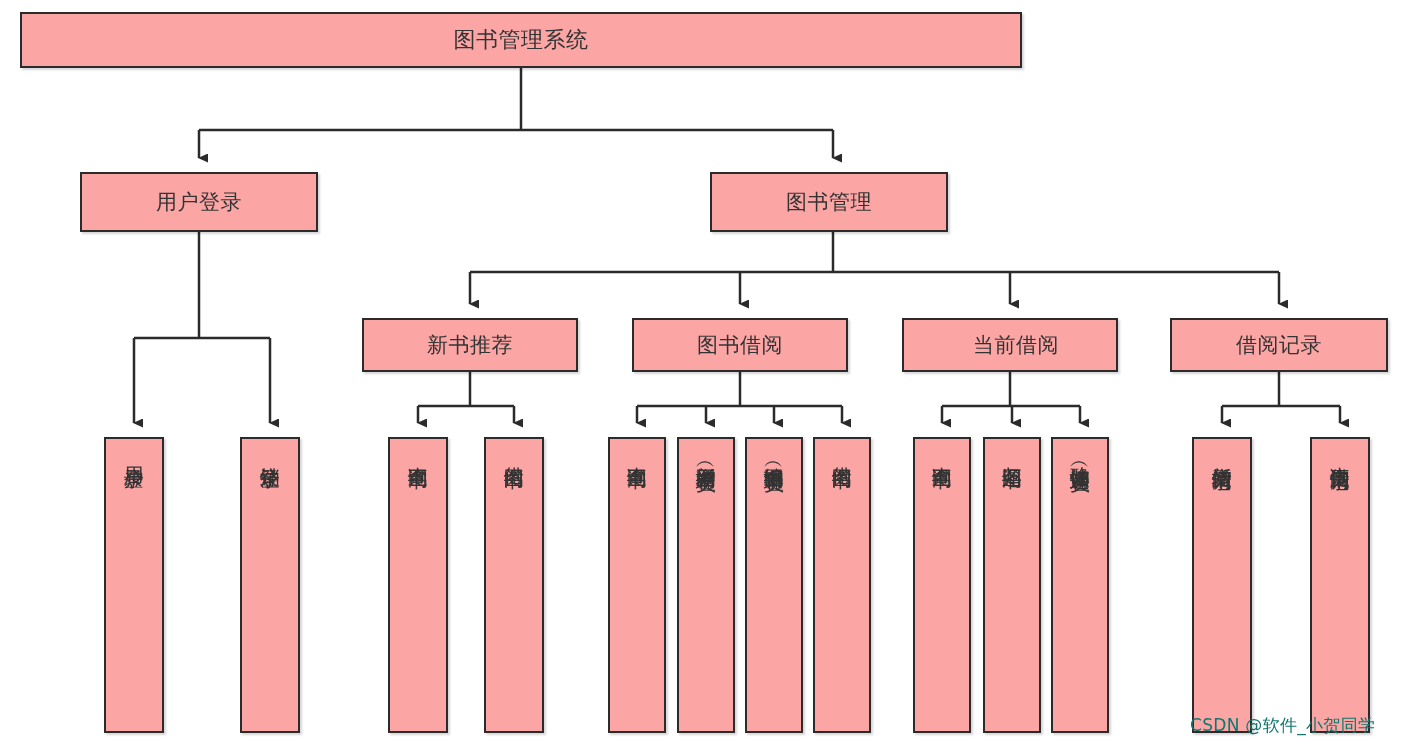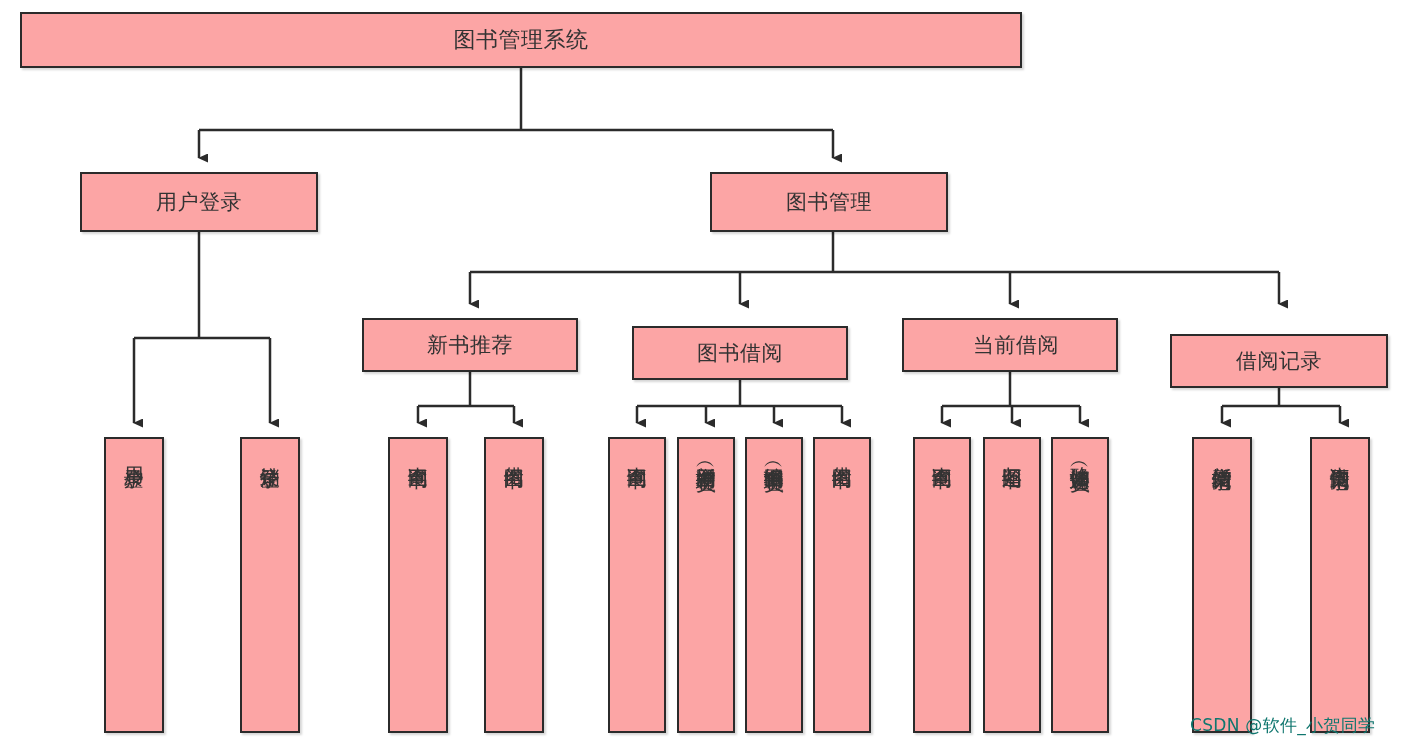--- a/index.html
+++ b/index.html
@@ -138,27 +138,27 @@
   <div class="node level2" id="node-l2-0" style="left: 80px; top: 172px; width: 238px; height: 60px;">
     <span class="label">用户登录</span>
   </div>
   <div class="node level2" id="node-l2-1" style="left: 710px; top: 172px; width: 238px; height: 60px;">
     <span class="label">图书管理</span>
   </div>
 
   <div class="node level3" id="node-l3-0" style="left: 362px; top: 318px; width: 216px; height: 54px;">
     <span class="label">新书推荐</span>
   </div>
-  <div class="node level3" id="node-l3-1" style="left: 632px; top: 318px; width: 216px; height: 54px; margin-top: 8px;">
+  <div class="node level3" id="node-l3-1" style="left: 632px; top: 318px; width: 216px; height: 54px;">
     <span class="label">图书借阅</span>
   </div>
   <div class="node level3" id="node-l3-2" style="left: 902px; top: 318px; width: 216px; height: 54px; padding-left: 12px;">
     <span class="label">当前借阅</span>
   </div>
-  <div class="node level3" id="node-l3-3" style="left: 1170px; top: 318px; width: 218px; height: 54px; margin-top: 16px;">
+  <div class="node level3" id="node-l3-3" style="left: 1170px; top: 318px; width: 218px; height: 54px;">
     <span class="label">借阅记录</span>
   </div>
 
   <div class="node leaf" id="node-leaf-0" style="left: 104px; top: 437px; width: 60px; height: 296px;">
     <span class="label">用户登录</span>
   </div>
   <div class="node leaf" id="node-leaf-1" style="left: 240px; top: 437px; width: 60px; height: 296px;">
     <span class="label">注销登录</span>
   </div>
   <div class="node leaf" id="node-leaf-2" style="left: 388px; top: 437px; width: 60px; height: 296px;">

